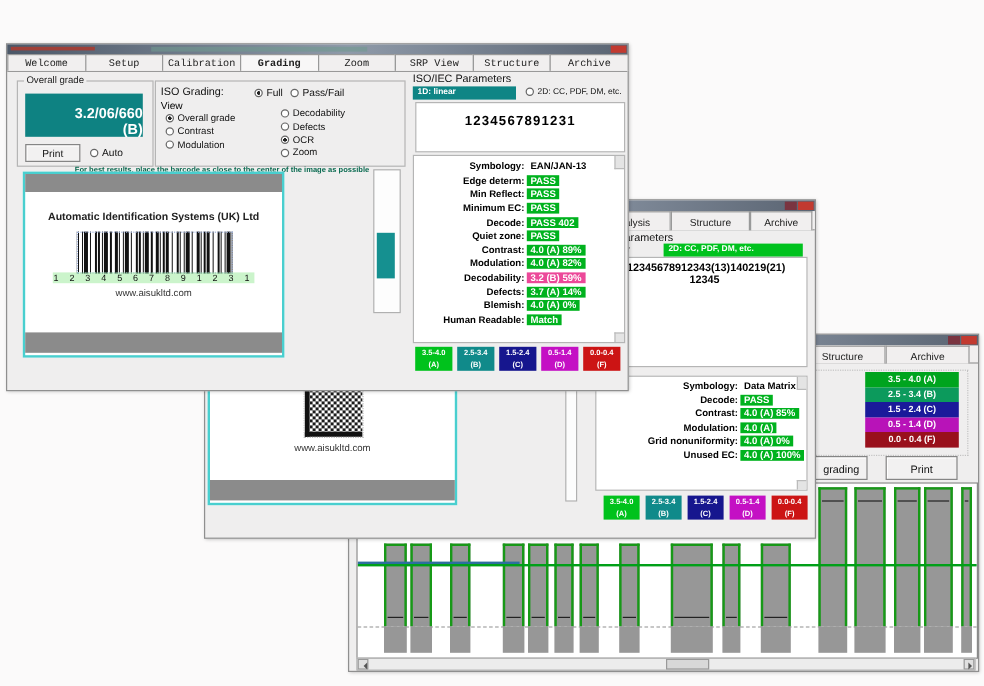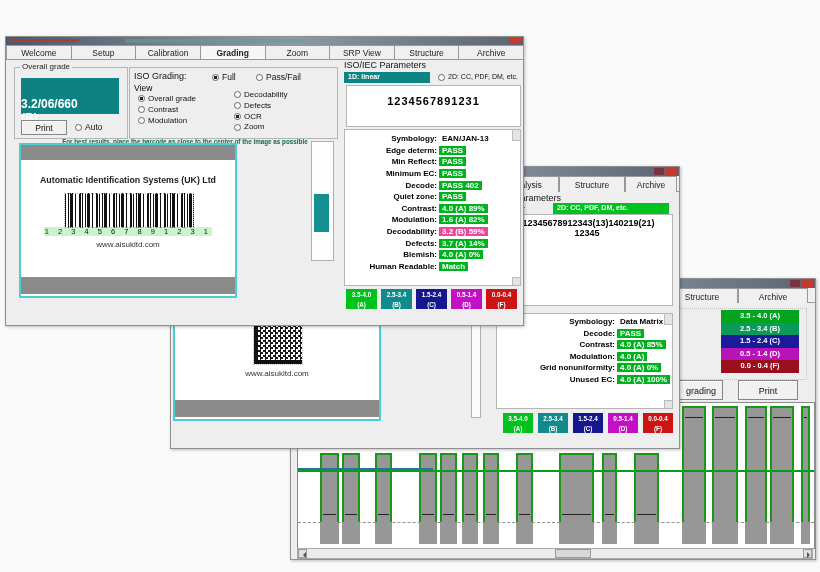--- a/index.html
+++ b/index.html
@@ -25,30 +25,30 @@
   .pval.green{background:#00b21e;color:#fff;}
   .pval.blue{background:#ec4899;color:#fff;}
   .pval.plain{color:#000;}
   .pval.plain-small{color:#000;font-size:6.5px;}
   .lg{float:left;height:20px;color:#fff;font-size:6.3px;font-weight:bold;text-align:center;line-height:9.5px;padding-top:1px;box-sizing:border-box;}
   .legend-row{position:absolute;}
   
   #fw{left:5px;top:36px;width:517px;height:288px;z-index:3;}
   #fw .titlebar{height:8px;}
   #fw .tabstrip{top:8px;height:14px;display:flex;}
-  #fw .tab{flex:1;margin-right:-1px;padding-top:2px;}
+  #fw .tab{flex:1;margin-right:-1px;padding-top:2px;font-family:Liberation Mono, monospace;}
   #fw .content{top:22px;}
   #fw-grade-gbox{left:8px;top:8px;width:112px;height:70px;}
-  #fw-grade-display{position:absolute;left:6px;top:10px;width:98px;height:36px;background:#0e8282;color:#fff;font-size:12px;font-weight:bold;text-align:left;padding-top:19px;box-sizing:border-box;}
+  #fw-grade-display{position:absolute;left:6px;top:10px;width:98px;height:36px;background:#0e8282;color:#fff;font-size:12px;font-weight:bold;text-align:right;padding-top:9px;box-sizing:border-box;}
   #fw-print{left:6px;top:52px;width:46px;height:15px;}
   #fw-auto{position:absolute;left:60px;top:54px;font-size:8.5px;color:#111;}
   #fw-iso-gbox{left:123px;top:8px;width:207px;height:70px;}
   #fw-iso-label{position:absolute;left:4px;top:3px;font-size:9px;color:#111;}
   #fw-radio-full{position:absolute;left:82px;top:4px;font-size:8.5px;}
-  #fw-radio-pf{position:absolute;left:126px;top:4px;font-size:8.5px;}
+  #fw-radio-pf{position:absolute;left:112px;top:4px;font-size:8.5px;}
   #fw-view-label{position:absolute;left:4px;top:15px;font-size:8.5px;}
   #fw-view-left{position:absolute;left:8px;top:26px;}
   #fw-view-right{position:absolute;left:104px;top:22px;}
   .vitem{font-size:8px;color:#111;height:10.8px;white-space:nowrap;}
   #fw-hint{position:absolute;left:26px;top:79px;width:306px;text-align:center;font-size:6.3px;font-weight:bold;color:#0a6a50;}
   #fw-frame{position:absolute;left:13px;top:84px;width:214px;height:151px;background:#fff;border:2px solid #49cfcf;}
   .gbar-top{position:absolute;left:0;right:0;top:0;height:15px;background:#8b8b8b;}
   .gbar-bot{position:absolute;left:0;right:0;bottom:2px;height:17px;background:#8b8b8b;}
   #fw-company{position:absolute;left:0;right:0;top:30px;text-align:center;font-size:8.8px;font-weight:bold;color:#222;}
   #fw-barcode{position:absolute;left:43px;top:48px;width:128px;height:33px;background:repeating-linear-gradient(90deg,#111 0 1px,#fff 1px 3px,#111 3px 4px,#fff 4px 5px,#111 5px 8px,#fff 8px 10px,#111 10px 11px,#fff 11px 14px,#111 14px 16px,#fff 16px 17px);border:1px dotted #9db0d8;}
@@ -354,21 +354,21 @@
         <div class="prow">
           <span class="plabel">Quiet zone:</span>
           <span class="pval green">PASS</span>
         </div>
         <div class="prow">
           <span class="plabel">Contrast:</span>
           <span class="pval green">4.0 (A) 89%</span>
         </div>
         <div class="prow">
           <span class="plabel">Modulation:</span>
-          <span class="pval green">1.6 (A) 82%</span>
+          <span class="pval green">4.0 (A) 82%</span>
         </div>
         <div class="prow">
           <span class="plabel">Decodability:</span>
           <span class="pval blue">3.2 (B) 59%</span>
         </div>
         <div class="prow">
           <span class="plabel">Defects:</span>
           <span class="pval green">3.7 (A) 14%</span>
         </div>
         <div class="prow">

